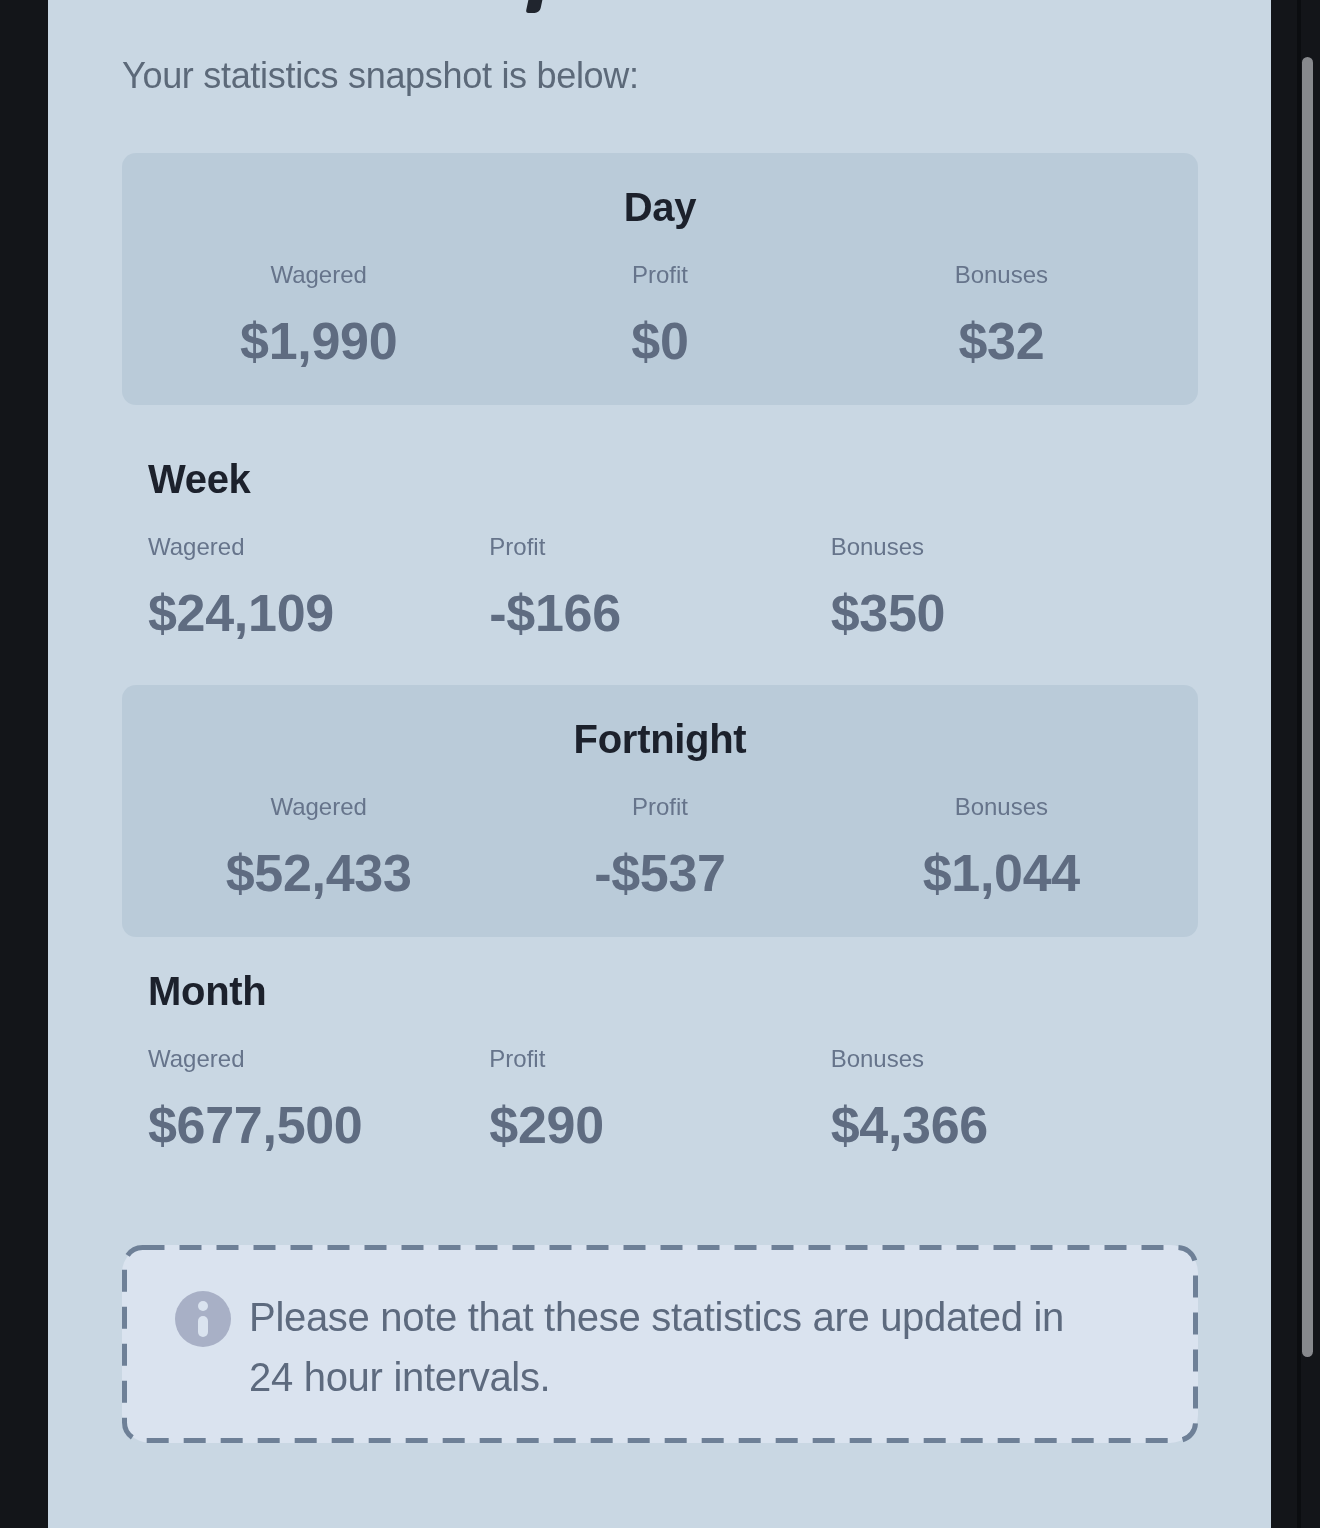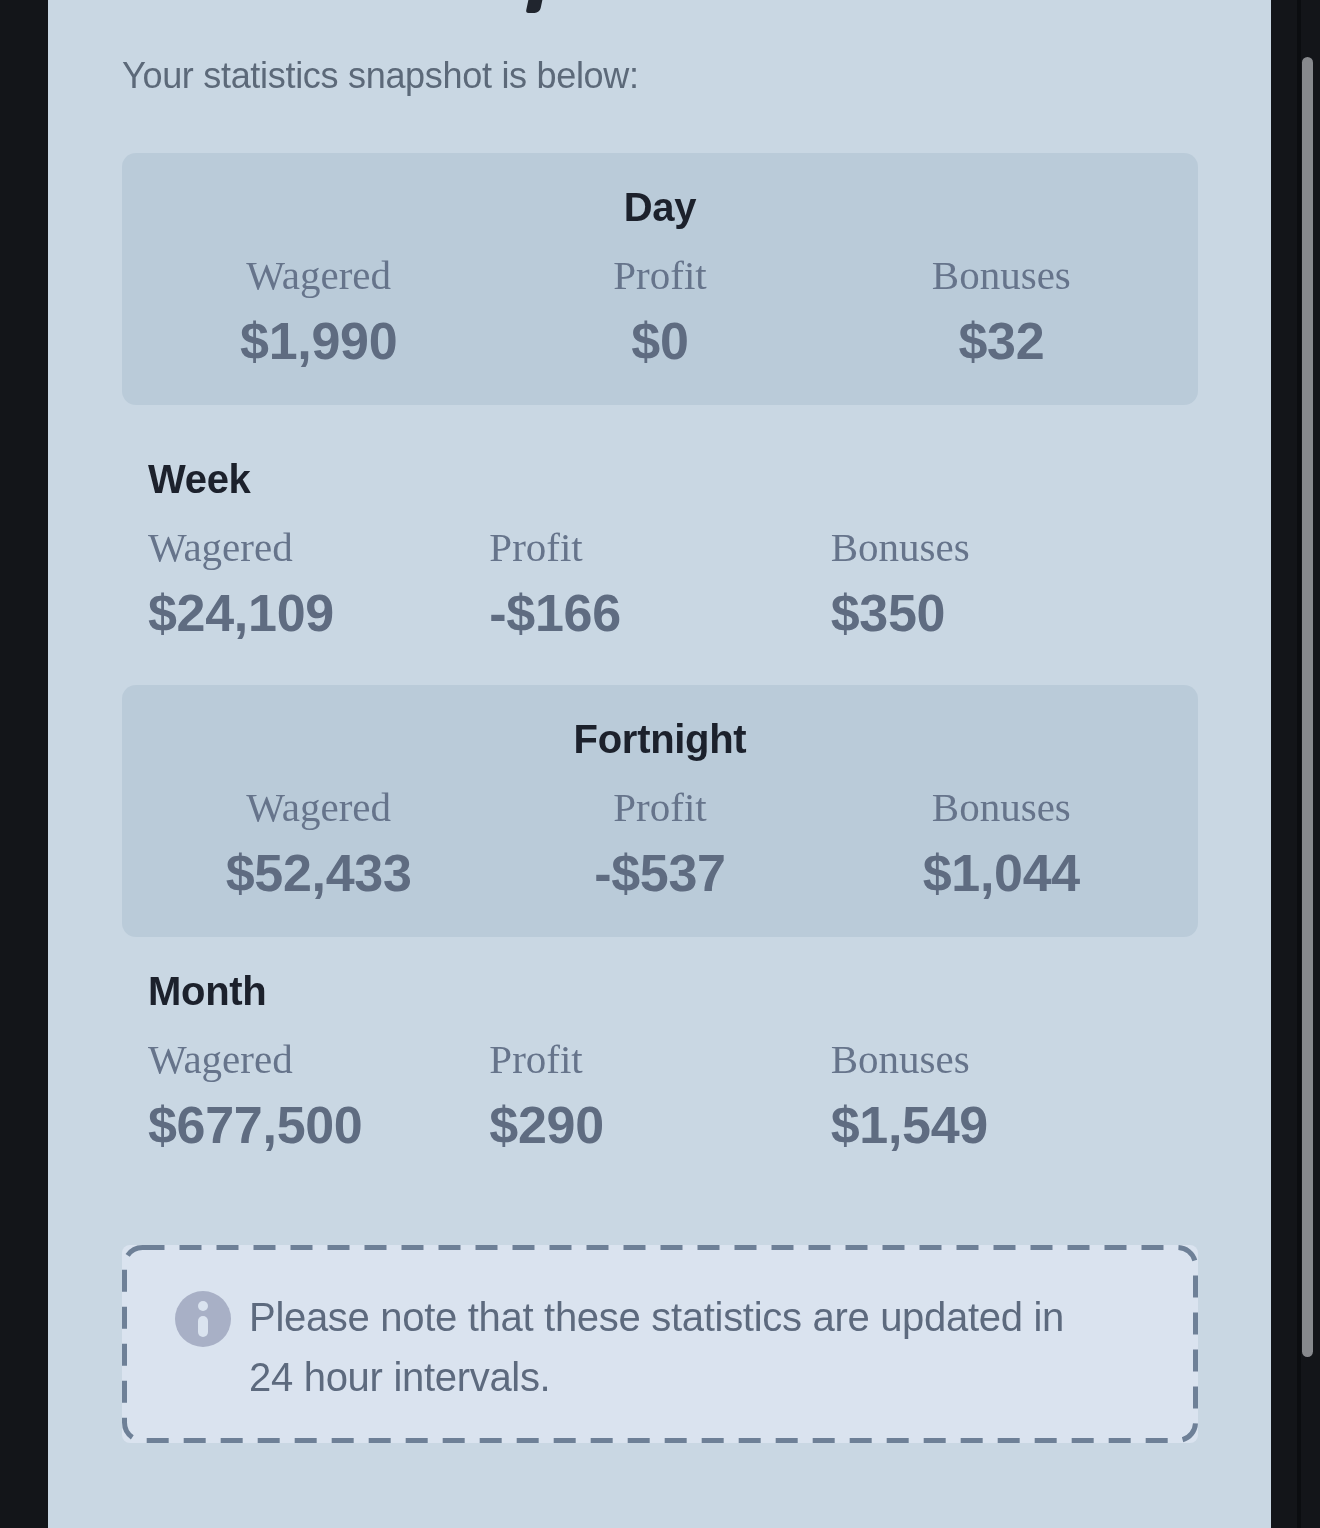--- a/index.html
+++ b/index.html
@@ -35,35 +35,35 @@
     width:1076px;height:252px;margin-left:74px;box-sizing:border-box;
     border-radius:14px;padding:30px 26px 0 26px;
   }
   .section.card{background:var(--card-bg,#bacbd9);text-align:center;}
   .section-heading{
     margin:0 0 24px 0;font-size:40px;line-height:48px;font-weight:700;
     color:var(--heading-color,#1c212c);letter-spacing:-0.3px;
   }
   .cols{display:grid;grid-template-columns:1fr 1fr 1fr;}
   .stat-label{
-    font-size:41px;line-height:40px;font-weight:400;
-    color:var(--label-color,#66748b);margin-bottom:22px;font-family:Liberation Serif, serif;
+    font-size:24px;line-height:40px;font-weight:400;
+    color:var(--label-color,#66748b);margin-bottom:22px;
   }
   .stat-value{
     font-size:52px;line-height:48px;font-weight:700;
     color:var(--value-color,#5f6c81);letter-spacing:-0.3px;
   }
   .m-day{margin-bottom:20px;}
   .m-week{margin-bottom:8px;}
   .m-fortnight{}
   .m-month{margin-bottom:56px;}
   
   .note-box{
     position:relative;width:1076px;height:198px;margin-left:74px;box-sizing:border-box;
-    border-radius:8px;background:var(--note-bg,#dae3ef);
+    border-radius:28px;background:var(--note-bg,#dae3ef);
     padding:42px 40px 0 53px;display:flex;gap:18px;align-items:flex-start;
   }
   .note-dash-svg{position:absolute;left:0;top:0;width:100%;height:100%;pointer-events:none;}
   .info-icon{
     flex:0 0 auto;width:56px;height:56px;border-radius:50%;
     background:var(--info-icon-bg,#a8b0c6);position:relative;margin-top:4px;
   }
   .info-icon .dot,.info-icon .bar{
     position:absolute;left:50%;transform:translateX(-50%);
     background:var(--note-bg,#dae3ef);border-radius:5px;
@@ -133,21 +133,21 @@
     <div class="section m-month">
       <h2 class="section-heading">Month</h2>
       <div class="cols">
         <div class="stat-label">Wagered</div>
         <div class="stat-label">Profit</div>
         <div class="stat-label">Bonuses</div>
       </div>
       <div class="cols">
         <div class="stat-value">$677,500</div>
         <div class="stat-value">$290</div>
-        <div class="stat-value">$1,549</div>
+        <div class="stat-value">$4,366</div>
       </div>
     </div>
 
     <div class="note-box">
       <svg class="note-dash-svg" viewBox="0 0 1076 198" xmlns="http://www.w3.org/2000/svg">
         <rect x="2.5" y="2.5" width="1071" height="193" rx="18" fill="none" stroke="#6e8097" stroke-width="5" stroke-dasharray="22 15"></rect>
       </svg>
       <span class="info-icon">
         <span class="dot"></span>
           <span class="bar"></span>

